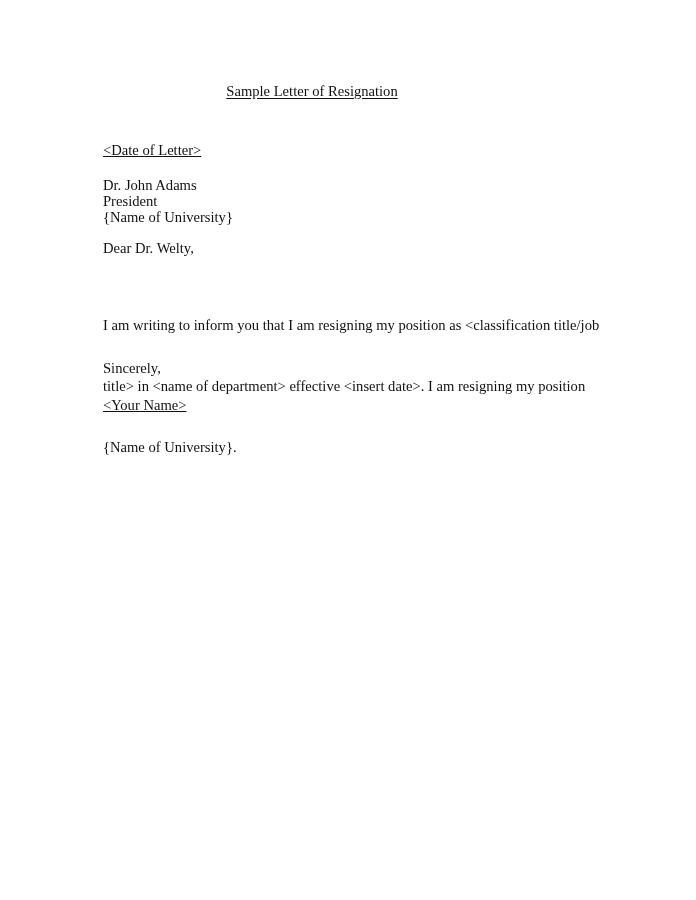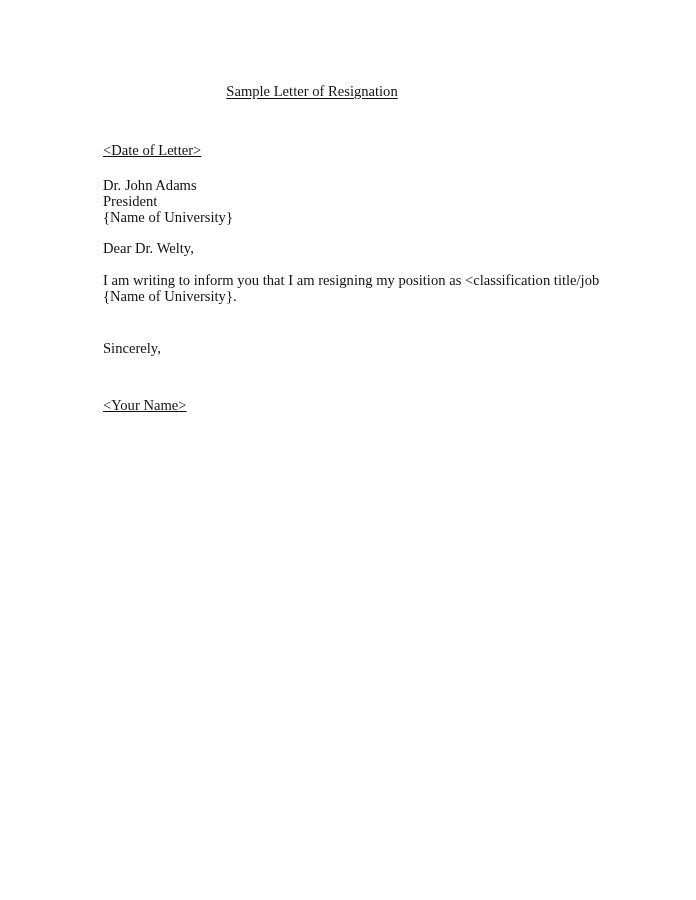--- a/index.html
+++ b/index.html
@@ -39,39 +39,41 @@
       white-space: nowrap;
     }
     .para {
       position: absolute;
       left: 103px;
       width: 500px;
     }
     .para span {
       display: block;
       white-space: nowrap;
+      margin-top: 45px;
     }
   </style>
 </head>
 <body>
 
 <div class="page">
   <div class="title">Sample Letter of Resignation</div>
 
   <div class="line" style="top:142px;text-decoration:underline;">&lt;Date of Letter&gt;</div>
 
   <div>
     <div class="line" style="top:177px;">Dr. John Adams</div>
     <div class="line" style="top:193px;">President</div>
     <div class="line" style="top:209px;">{Name of University}</div>
   </div>
 
   <div class="line" style="top:240px;">Dear Dr. Welty,</div>
 
   <div class="para" style="top:272px;">
     <span>I am writing to inform you that I am resigning my position as &lt;classification title/job</span>
+    <span>title&gt; in &lt;name of department&gt; effective &lt;insert date&gt;.  I am resigning my position</span>
     <span>{Name of University}.</span>
   </div>
 
-  <div class="line" style="top:340px;">Sincerely,</div>
+  <div class="line" style="top:360px;">Sincerely,</div>
 
   <div class="line" style="top:397px;text-decoration:underline;">&lt;Your Name&gt;</div>
 </div>
 
 </body></html>

